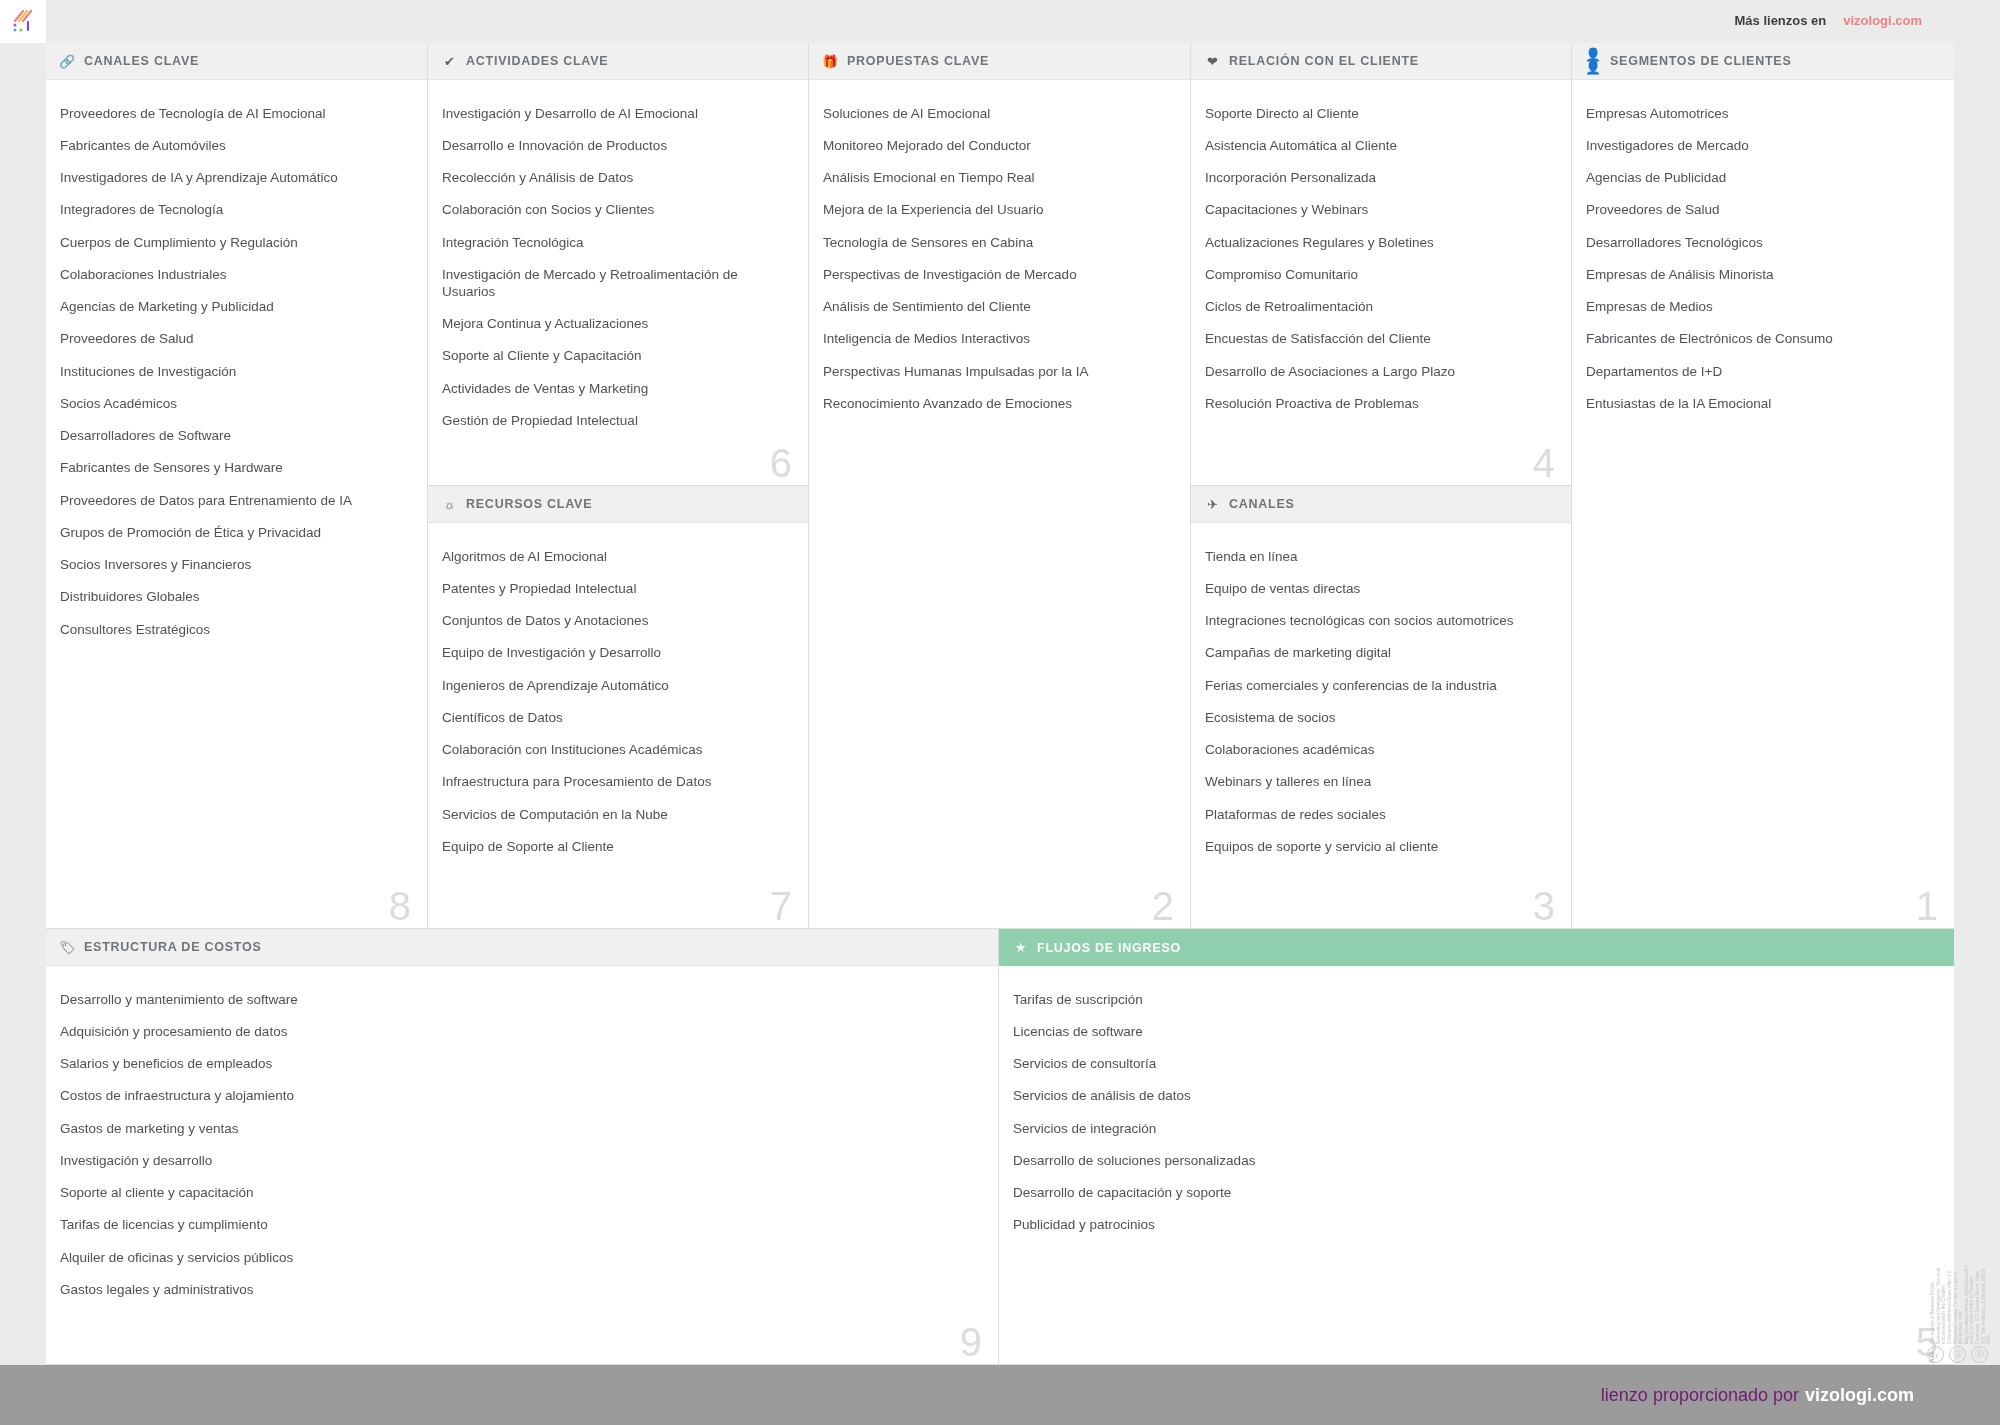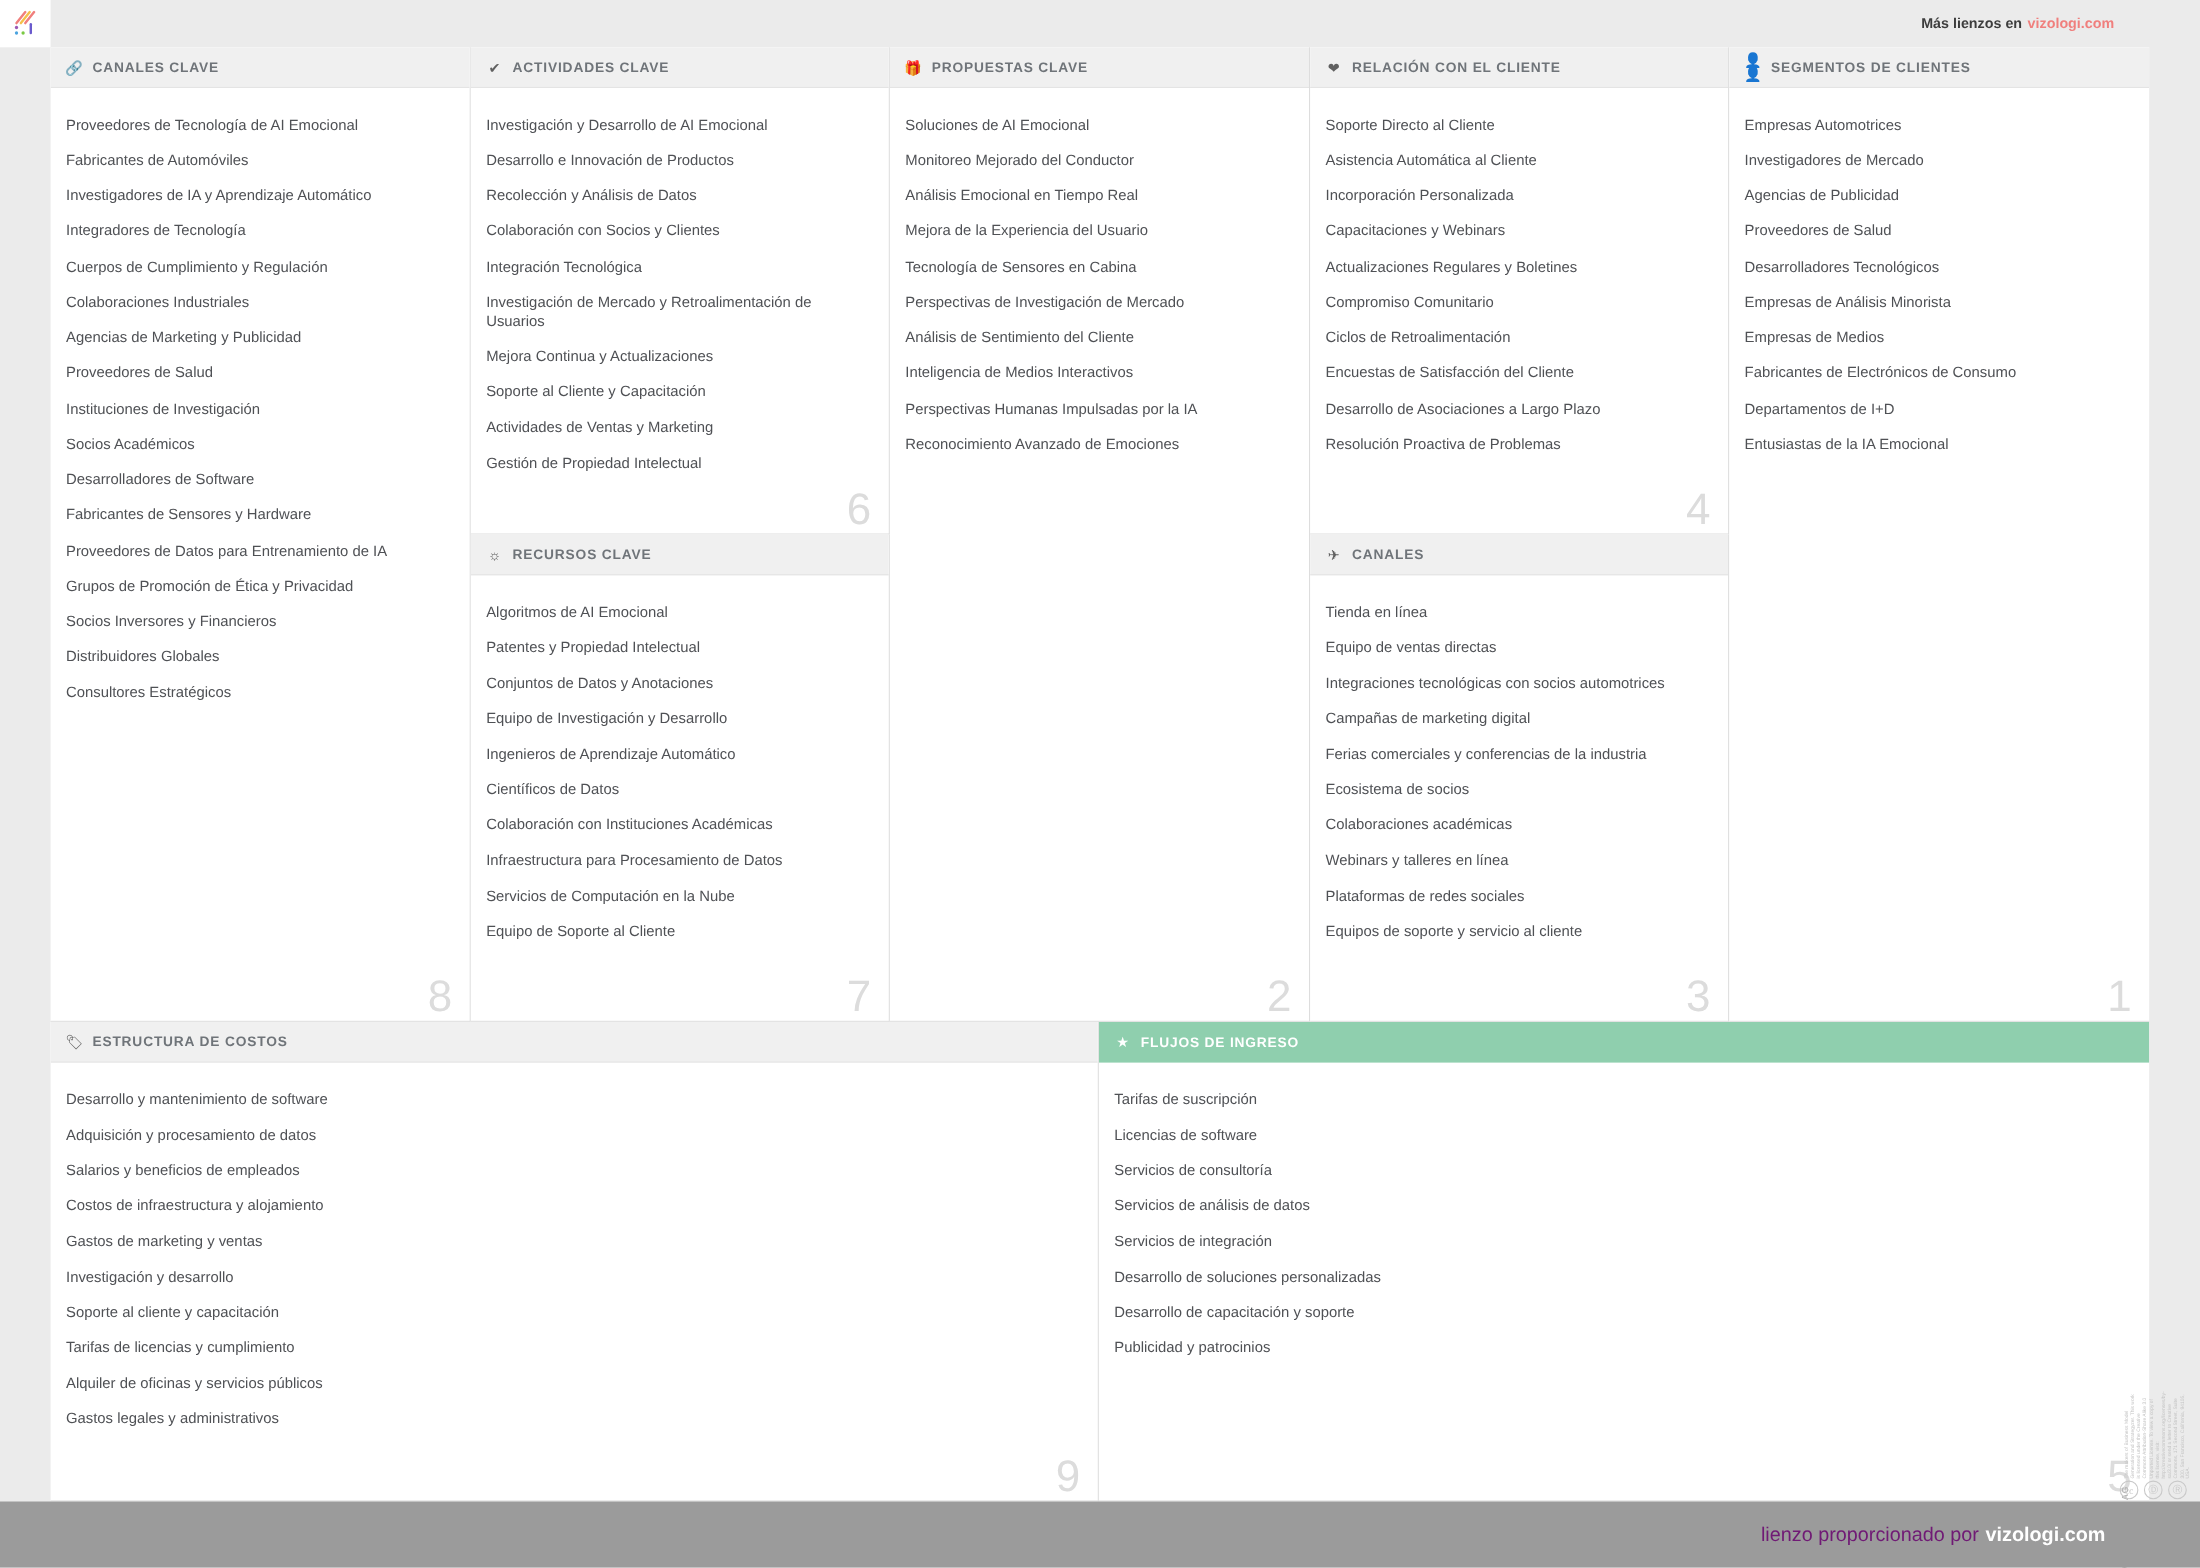--- a/index.html
+++ b/index.html
@@ -32,21 +32,21 @@
   .title-band .brand {
     color: #ffffff; font-weight: bold; font-size: 18px;
     letter-spacing: .4px;
   }
   .title-band .subtitle {
     color: #4a4a4a; font-weight: bold; font-size: 18px;
     letter-spacing: .4px; margin-left: 7px;
   }
   .topright {
     position: absolute; right: 78px; top: 0; height: 41px;
-    display: flex; align-items: center; gap: 5px;
+    display: flex; align-items: center; gap: 17px;
     font-size: 13px; font-weight: bold; color: #3d3d3d;
   }
   .topright .link { color: #f07f7d; }
 
   
   .canvas {
     position: absolute; left: 46px; top: 43px;
     width: 1908px; height: 1322px;
   }
 

